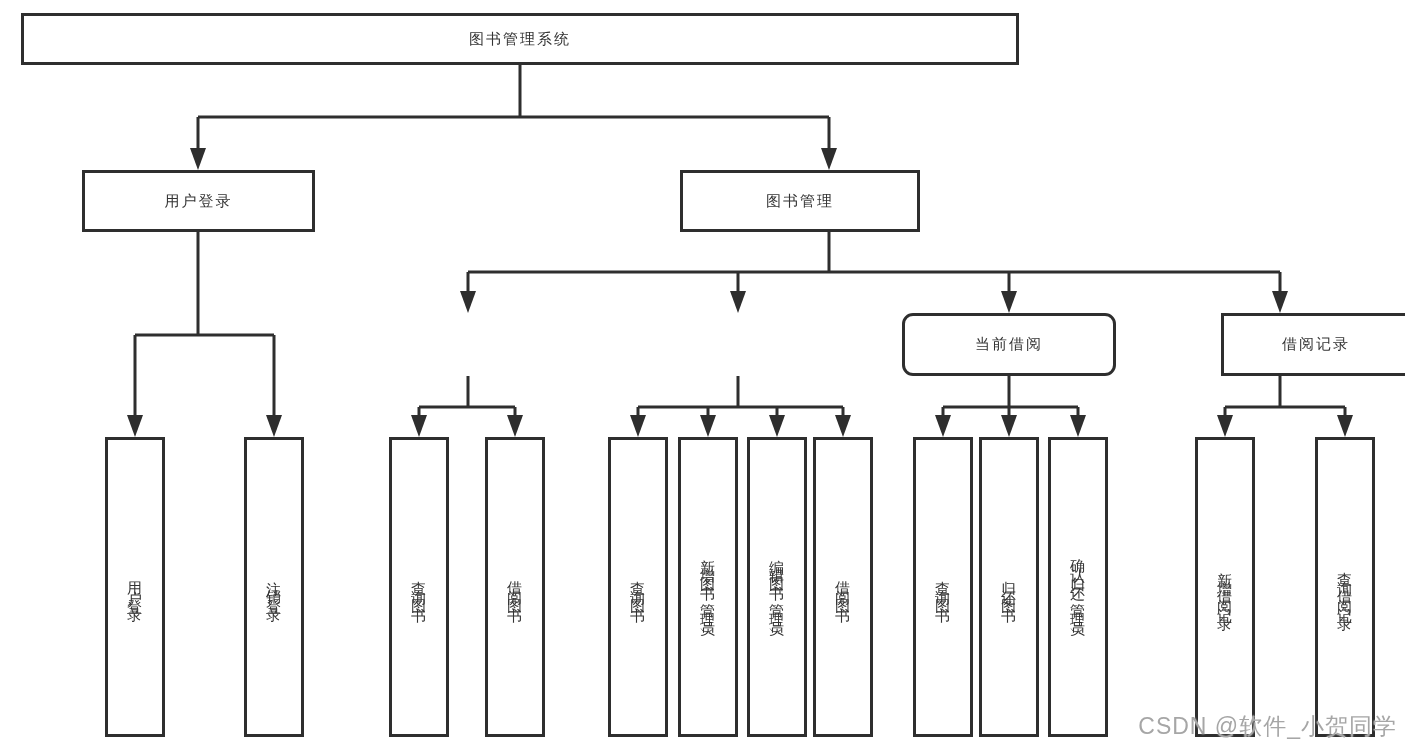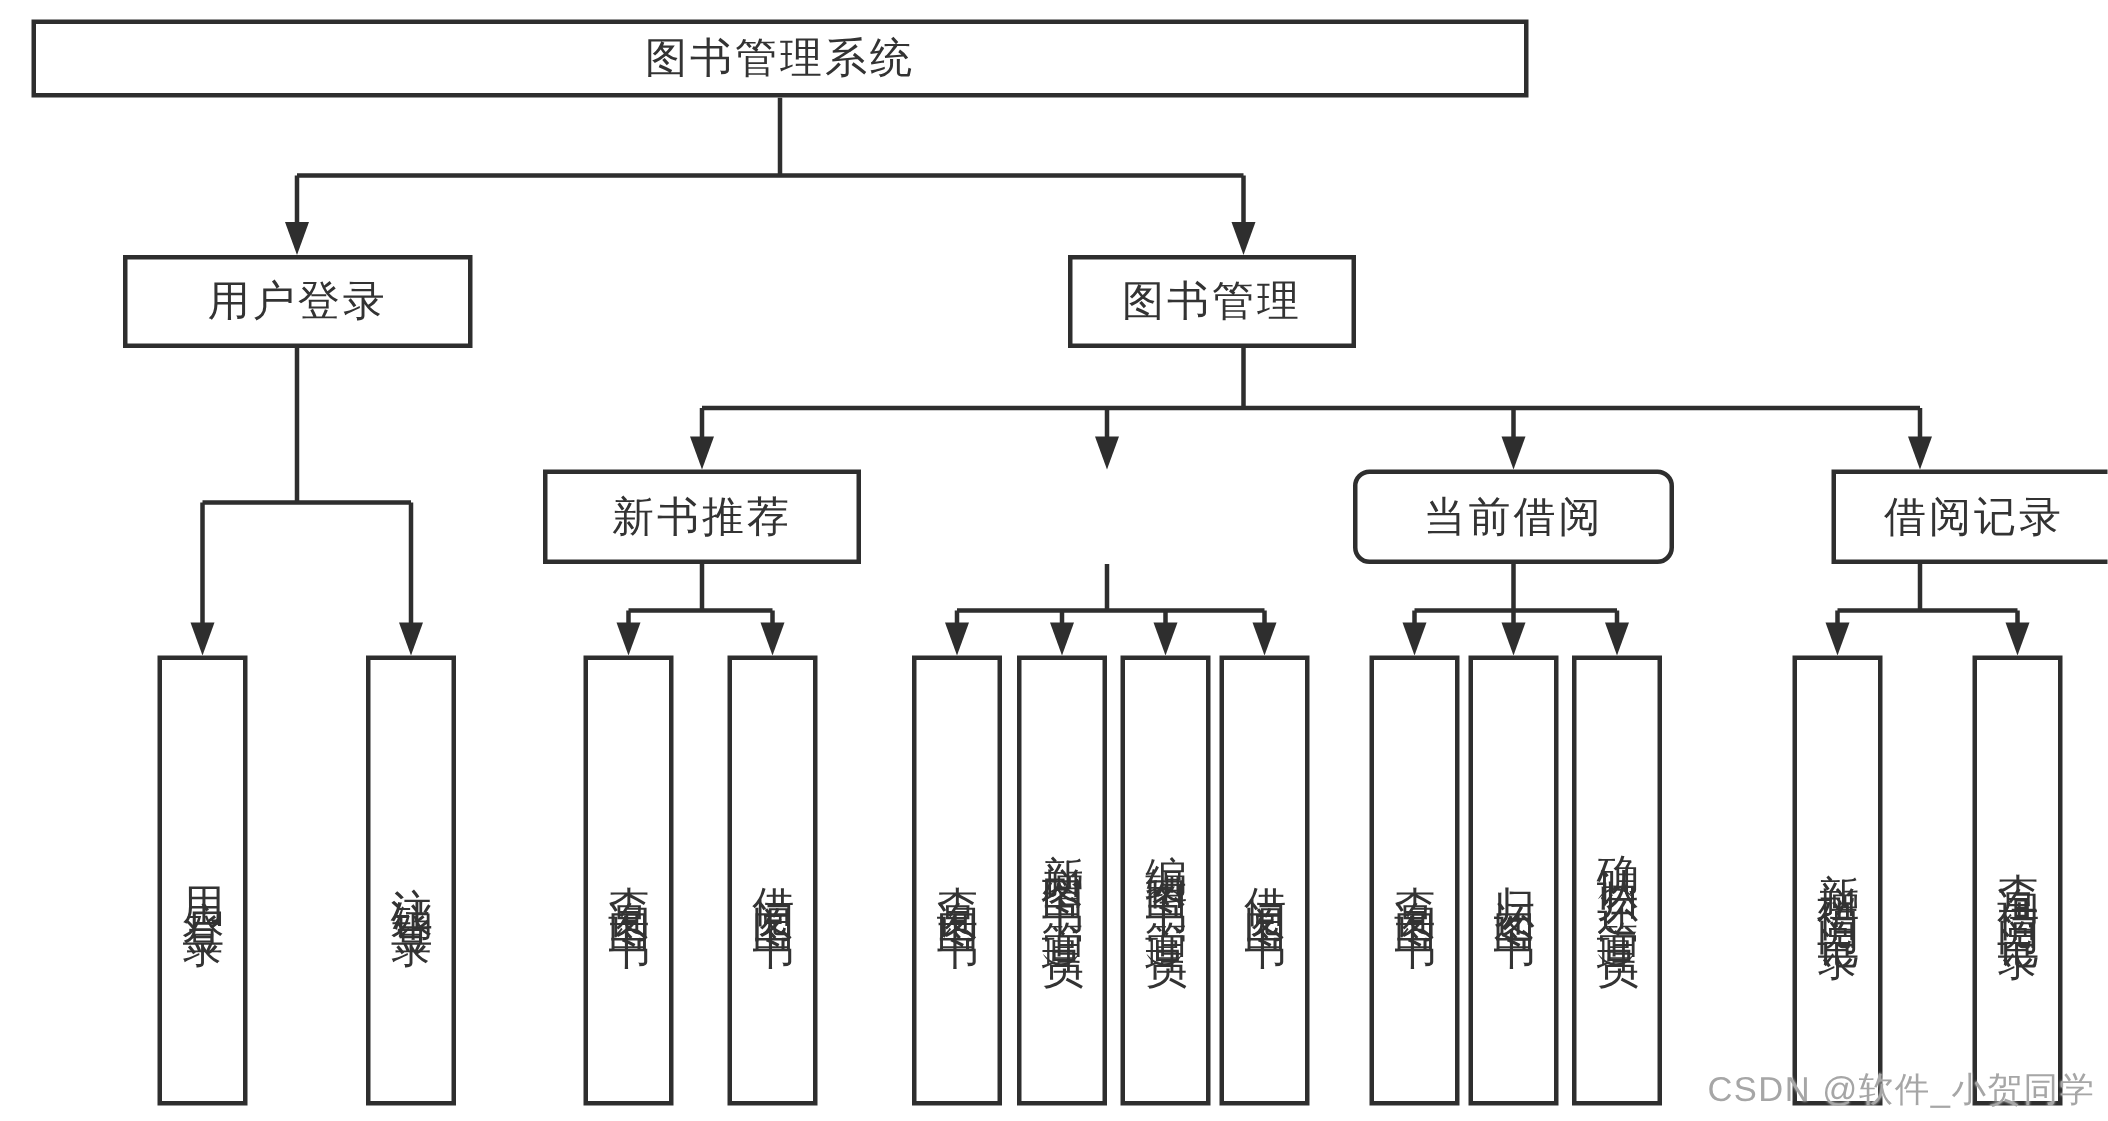--- a/index.html
+++ b/index.html
@@ -6,30 +6,30 @@
   body{
     width:1405px;height:747px;position:relative;background:#ffffff;
     font-family:"Liberation Sans","DejaVu Sans",sans-serif;
     overflow:hidden;
   }
   #stage{position:absolute;left:0;top:0;width:1405px;height:747px;}
   svg.connectors{position:absolute;left:0;top:0;z-index:0;}
   .node{
     position:absolute;box-sizing:border-box;border:3px solid #2e2e2e;background:#ffffff;
     display:flex;align-items:center;justify-content:center;
-    color:#333333;font-size:28px;z-index:1;letter-spacing:2px;
+    color:#333333;font-size:15px;z-index:1;letter-spacing:2px;
   }
   .node.h{white-space:nowrap;}
   .node.v{
     writing-mode:vertical-rl;text-orientation:mixed;
     letter-spacing:9px;line-height:1;
   }
   .root{left:21px;top:13px;width:998px;height:52px;}
   .l2a{left:82px;top:170px;width:233px;height:62px;}
-  .l2b{left:712px;top:170px;width:192px;height:62px;}
+  .l2b{left:680px;top:170px;width:240px;height:62px;}
   .l3{top:313px;height:63px;}
   .l3a{left:362px;width:212px;}
   .l3b{left:632px;width:213px;}
   .l3c{left:902px;width:214px;border-radius:11px;}
   .l3d{left:1221px;width:190px;}
   .leaf{top:437px;width:60px;height:300px;}
   .g1a{left:105px;} .g1b{left:244px;}
   .g2a{left:389px;} .g2b{left:485px;}
   .g3a{left:608px;} .g3b{left:678px;} .g3c{left:747px;} .g3d{left:813px;}
   .g4a{left:913px;} .g4b{left:979px;} .g4c{left:1048px;}
@@ -79,21 +79,20 @@
     <path d="M1280 376 V407 M1225 407 H1345 M1225 407 V417 M1345 407 V417"></path>
     <polygon points="1217,415 1233,415 1225,437" fill="#2e2e2e" stroke="none"></polygon>
     <polygon points="1337,415 1353,415 1345,437" fill="#2e2e2e" stroke="none"></polygon>
   </svg>
 
   <div class="node h root">图书管理系统</div>
 
   <div class="node h l2a">用户登录</div>
   <div class="node h l2b">图书管理</div>
 
-  <div class="node h l3 l3a">新书推荐</div>
   <div class="node h l3 l3c">当前借阅</div>
   <div class="node h l3 l3d">借阅记录</div>
 
   <div class="node v leaf g1a">用户登录</div>
   <div class="node v leaf g1b">注销登录</div>
 
   <div class="node v leaf g2a">查询图书</div>
   <div class="node v leaf g2b">借阅图书</div>
 
   <div class="node v leaf g3a">查询图书</div>

